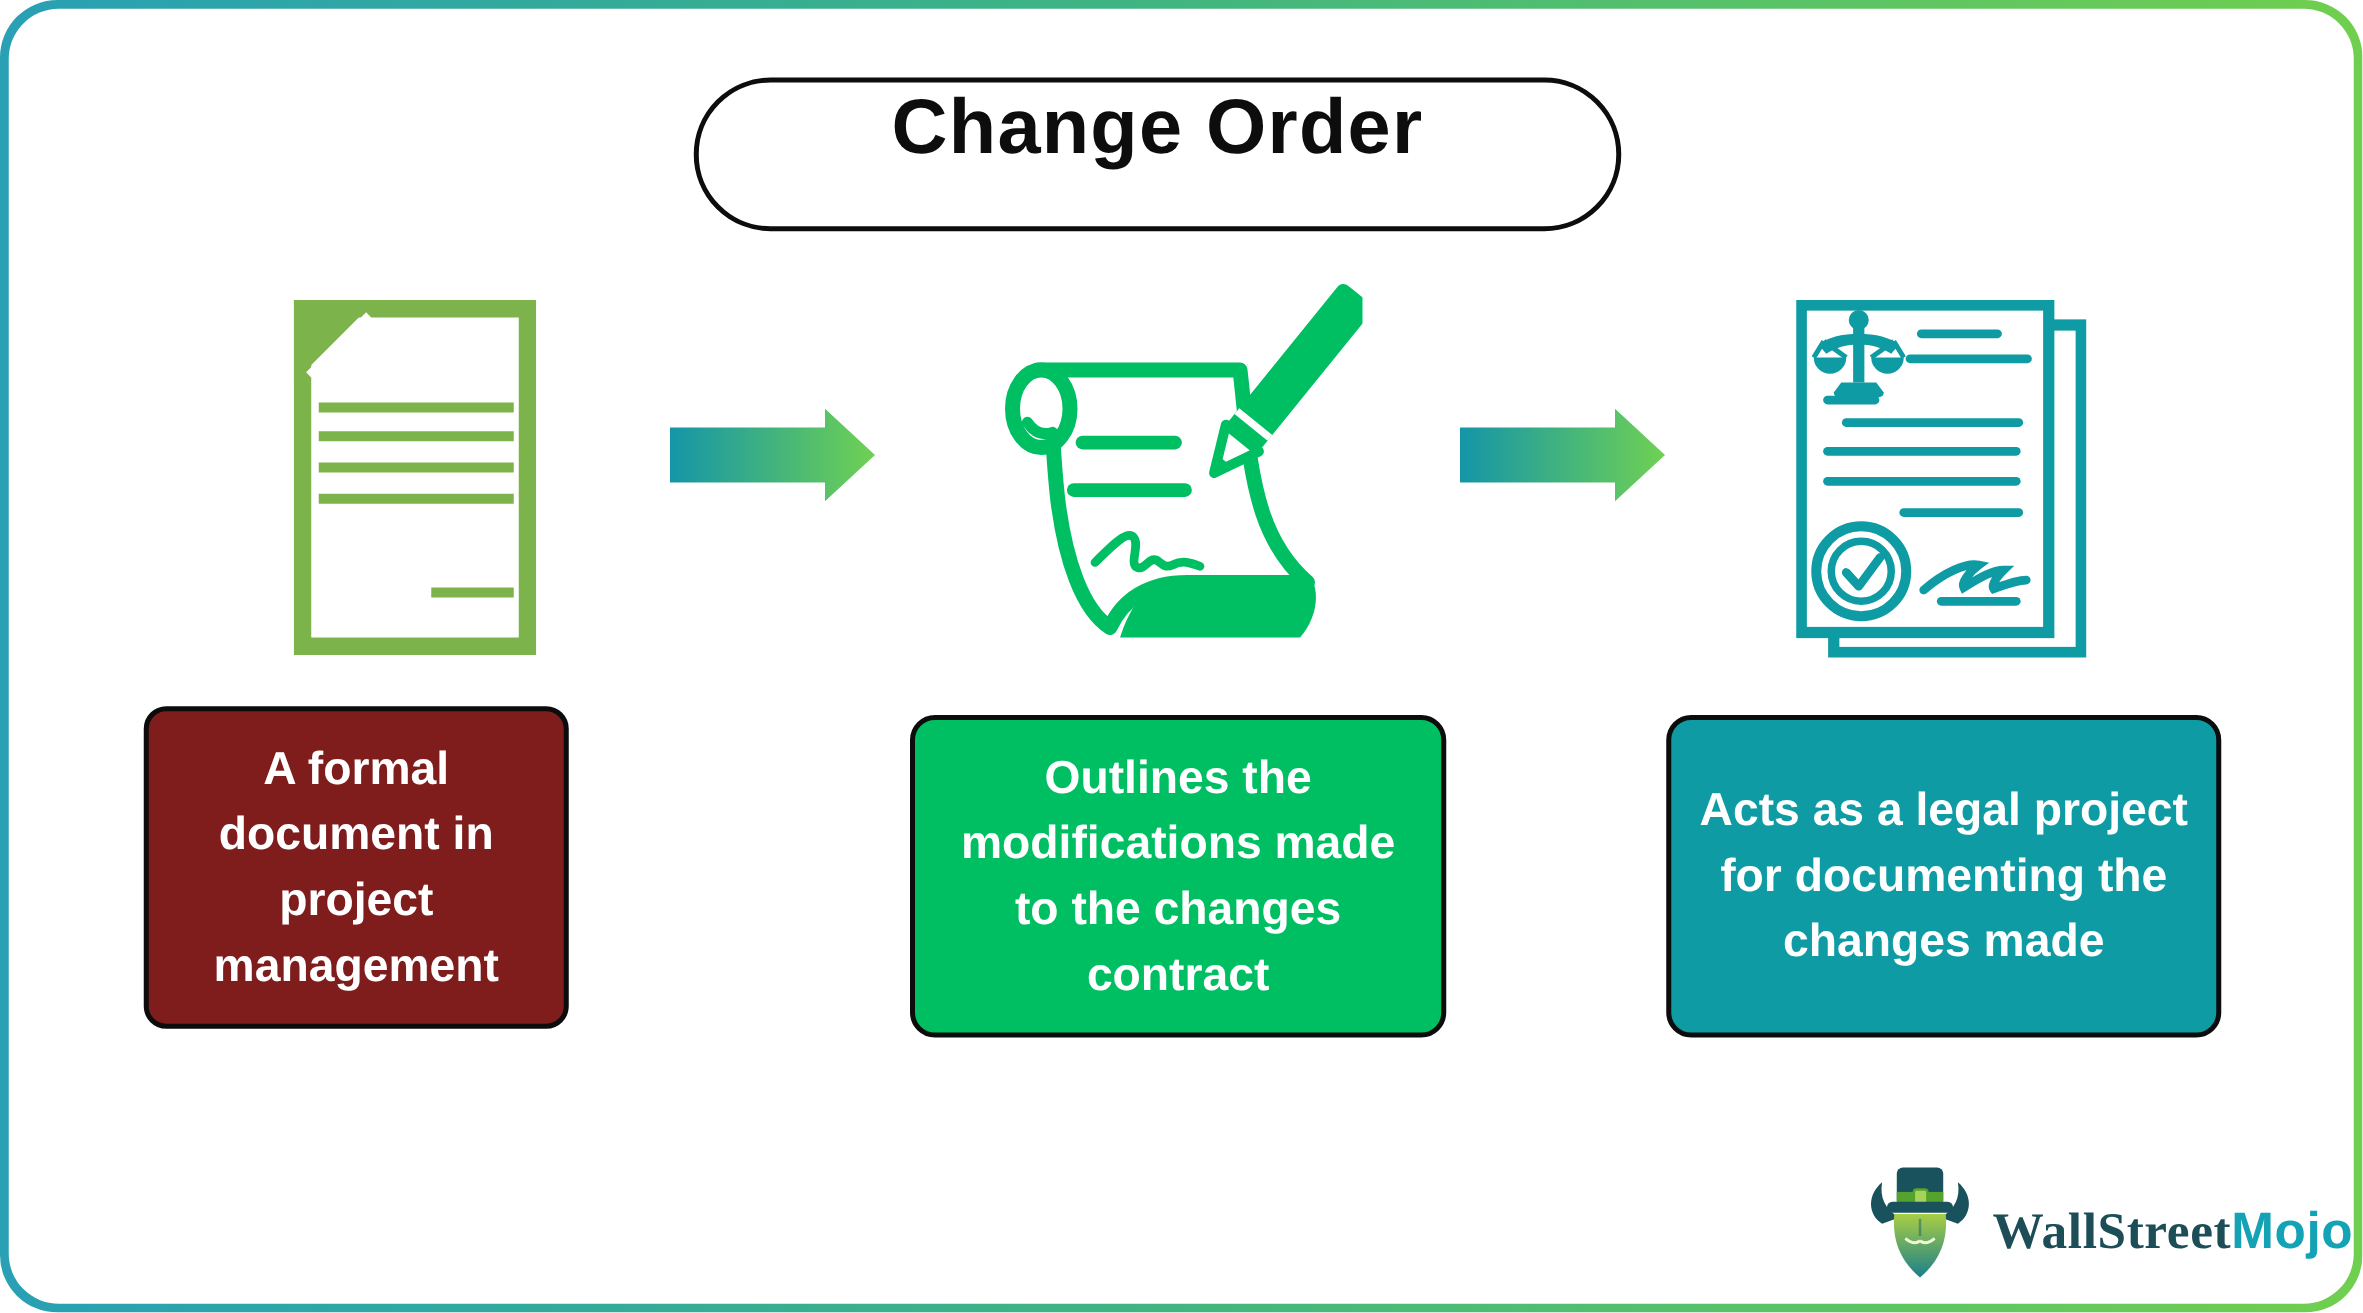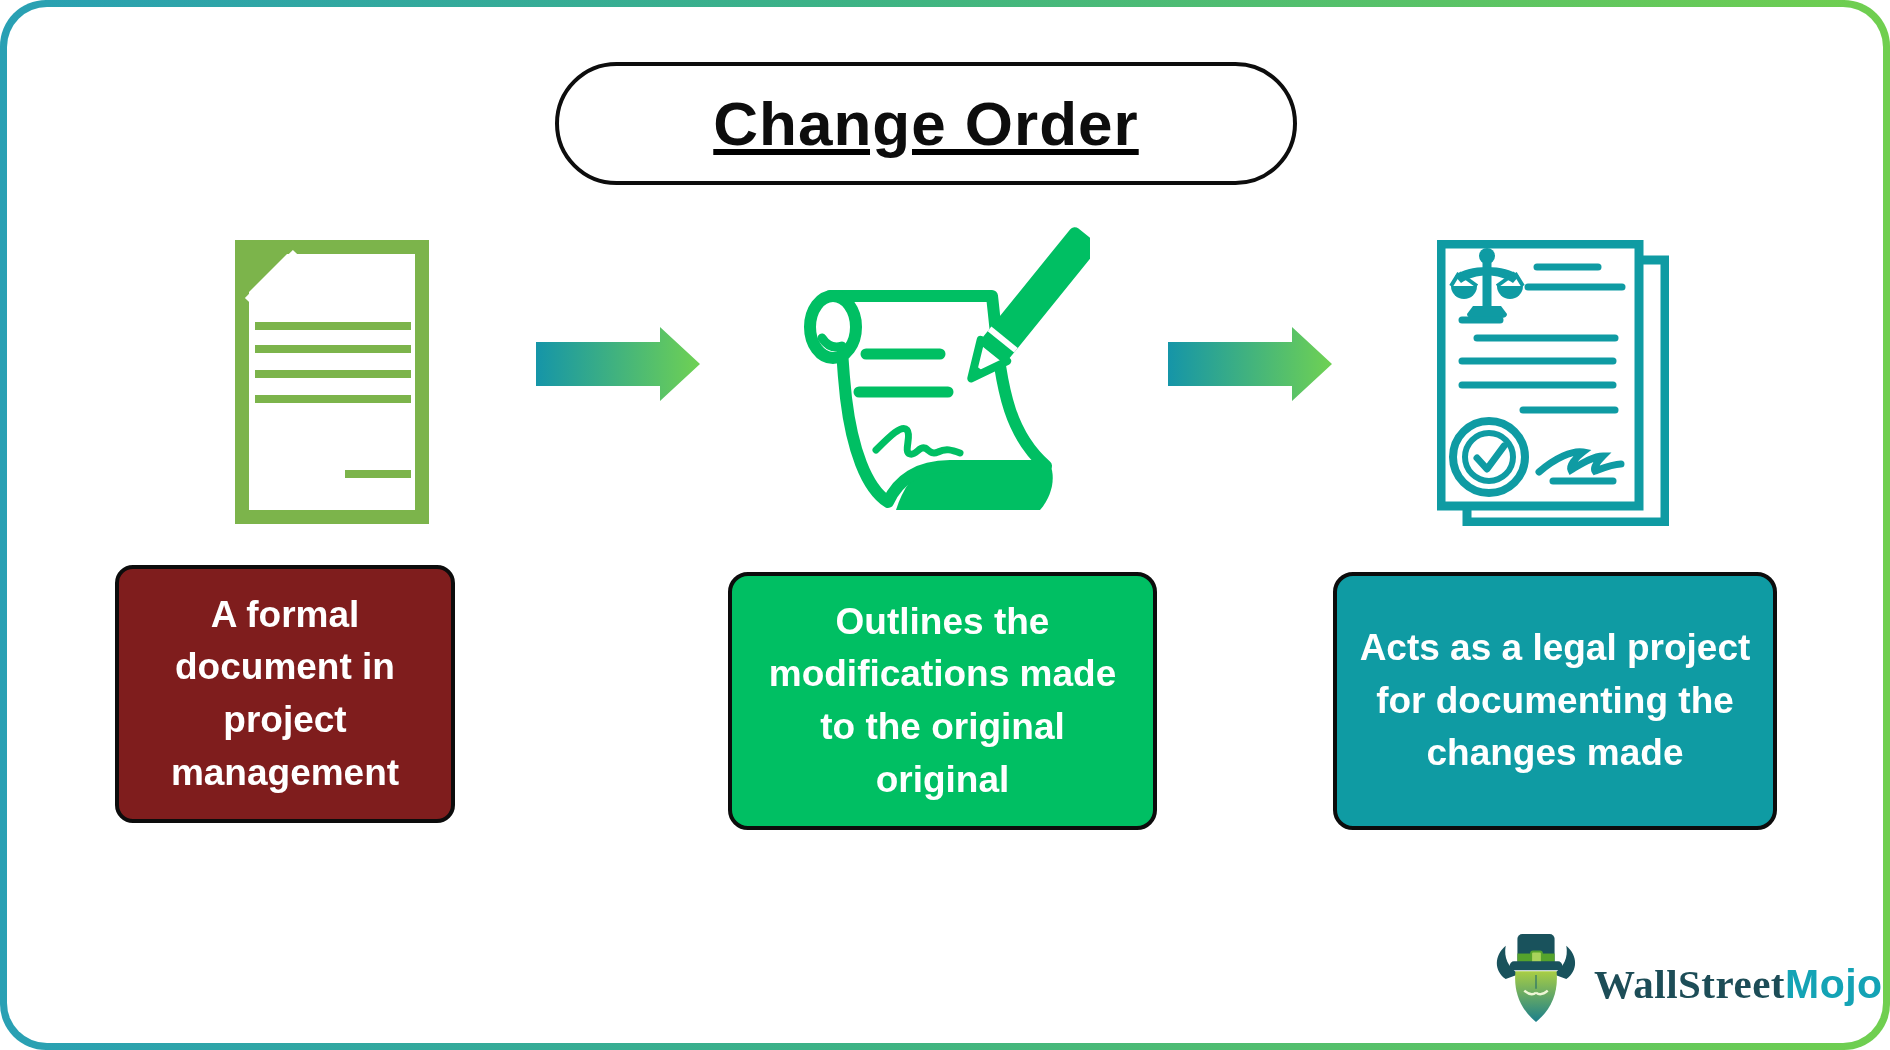--- a/index.html
+++ b/index.html
@@ -7,21 +7,21 @@
        font-family:"Liberation Sans","DejaVu Sans",sans-serif;}
 
   
   .frame{position:absolute;inset:0;border-radius:46px;
          background:linear-gradient(90deg,#29a0b4 0%,#3db385 45%,#70cf4f 100%);}
   .frame-inner{position:absolute;inset:7px;border-radius:40px;background:#ffffff;}
 
   
   .title-pill{position:absolute;left:555px;top:62px;width:742px;height:123px;
               background:#ffffff;border:4px solid #0d0d0d;border-radius:64px;
-              display:flex;align-items:center;justify-content:center;box-sizing:border-box;text-decoration:underline;}
+              display:flex;justify-content:center;box-sizing:border-box;}
   .title-pill span{font-size:62px;font-weight:800;color:#0d0d0d;letter-spacing:1px;}
 
   .abs{position:absolute;}
 
   
   .desc-box{position:absolute;border:4px solid #0c0c0c;border-radius:20px;
             box-sizing:border-box;display:flex;align-items:center;justify-content:center;
             text-align:center;color:#ffffff;font-weight:700;font-size:37px;line-height:1.42;
             padding:10px 22px;}
   .box-1{left:115px;top:565px;width:340px;height:258px;background:#7f1d1d;border-radius:18px;}
@@ -134,21 +134,21 @@
 
   <path d="M 102 232 C 118 218 136 210 146 212 C 138 218 132 226 134 230 C 144 224 156 216 166 216
            C 160 222 156 228 158 231 C 166 228 176 224 184 224" fill="none" stroke="#0f9ba3" stroke-width="7" stroke-linecap="round"></path>
   <line x1="116" y1="241" x2="176" y2="241" stroke="#0f9ba3" stroke-width="7" stroke-linecap="round"></line>
 </svg>
 
 <div class="desc-box box-1">
   <span>A formal document in project management</span>
 </div>
 <div class="desc-box box-2">
-  <span>Outlines the modifications made to the original original</span>
+  <span>Outlines the modifications made to the changes contract</span>
 </div>
 <div class="desc-box box-3">
   <span>Acts as a legal project for documenting the changes made</span>
 </div>
 
 <div class="brand">
   <svg width="88" height="98" viewBox="0 0 90 100">
     <defs>
       <linearGradient id="bullface" x1="0" y1="0" x2="0" y2="1">
         <stop offset="0" stop-color="#a9ce44"></stop>

